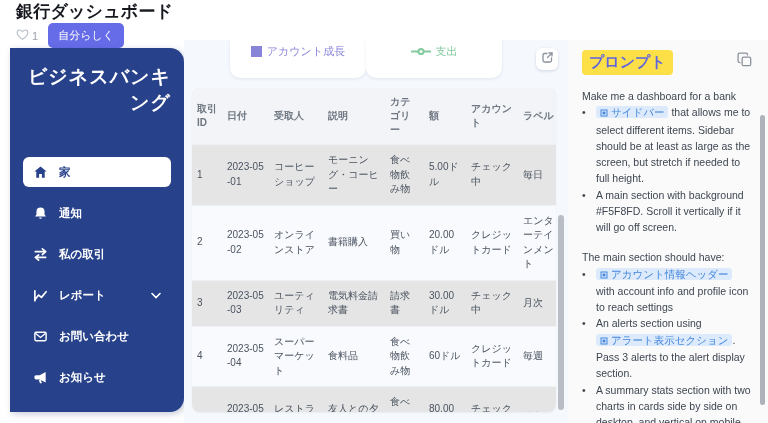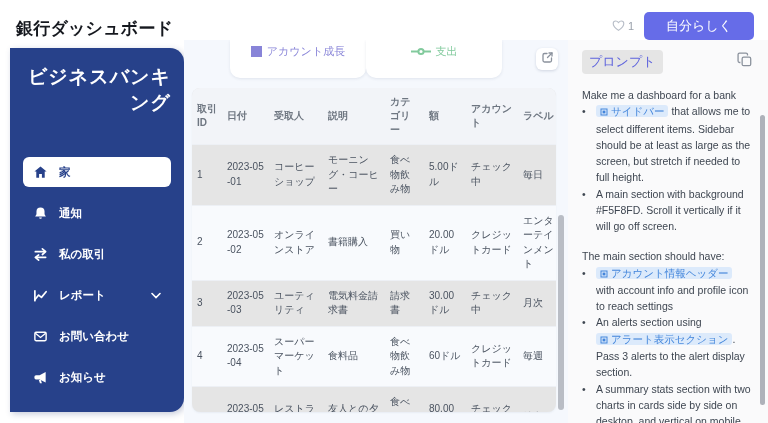--- a/index.html
+++ b/index.html
@@ -1,26 +1,26 @@
 <!DOCTYPE html>
 <html><head>
 <meta charset="utf-8">
 <style>
   * { margin:0; padding:0; box-sizing:border-box; }
   html,body { width:768px; height:423px; overflow:hidden; background:#ffffff;
     font-family:"Liberation Sans", sans-serif; }
 
   
-  .topbar { height:40px; display:flex; align-items:flex-end; justify-content:space-between;
-    padding:0 14px 0 16px; background:#ffffff; }
+  .topbar { height:40px; display:flex; align-items:flex-start; justify-content:space-between;
+    padding:0 14px 0 16px; background:#ffffff;flex-direction:column; }
   .page-title { font-size:17px; font-weight:bold; color:#15181e; letter-spacing:.2px; }
   .topbar-right { display:flex; align-items:center; gap:10px; }
   .likes { display:flex; align-items:center; gap:3px; color:#9aa1ab; font-size:11px; }
-  .personalize-btn { background:#666CE8; color:#fff; font-size:13px; border:none;
-    padding:5px 22px; border-radius:5px; cursor:pointer; font-family:inherit; }
+  .personalize-btn { background:#666CE8; color:#fff; font-size:11px; border:none;
+    padding:5px 10px; border-radius:5px; cursor:pointer; font-family:inherit; }
 
   
   .content { display:flex; height:383px; }
 
   
   .sidebar-col { width:184px; flex:none;text-align:right; }
   .sidebar { margin:8px 0 0 10px; width:174px; height:364px; background:#27418A;
     border-radius:0 14px 14px 0; padding:16px 13px; color:#fff;
     box-shadow:2px 2px 6px rgba(30,50,110,.25); }
   .sidebar-title { font-size:19px; font-weight:bold; line-height:1.35; letter-spacing:1px; }
@@ -56,21 +56,21 @@
   col.c1{width:30px} col.c2{width:47px} col.c3{width:54px} col.c4{width:62px}
   col.c5{width:39px} col.c6{width:42px} col.c7{width:52px} col.c8{width:46px}
 
   .main-scrollbar { position:absolute; right:4px; top:175px; width:6px; height:195px;
     background:#b9bdc5; border-radius:3px; }
 
   
   .prompt-panel { width:200px; flex:none; background:#fafafb; position:relative;
     padding:10px 14px; overflow:hidden; }
   .panel-head { display:flex; align-items:flex-start; justify-content:space-between; }
-  .prompt-badge { background:#e5e5e5; color:#6065dd; font-size:13px; font-weight:normal;
+  .prompt-badge { background:#fde047; color:#6065dd; font-size:15px; font-weight:bold;
     padding:3px 7px; border-radius:4px; display:inline-block; }
   .copy-btn { background:none; border:none; cursor:pointer; color:#8a919c; padding:2px; }
   .prompt-text { margin-top:13px; font-size:10.5px; color:#3e4651; line-height:1.55; }
   .prompt-text p { margin:0; }
   .prompt-text p.gap { margin-top:14px; }
   .bullet { display:flex; }
   .bullet .mark { width:14px; flex:none; }
   .bullet .btxt { flex:1; }
   .chip { border-radius:3px; padding:0px 4px; white-space:nowrap; font-size:10.5px; }
   .chip.component { background:#dceafb; color:#4285db; }

